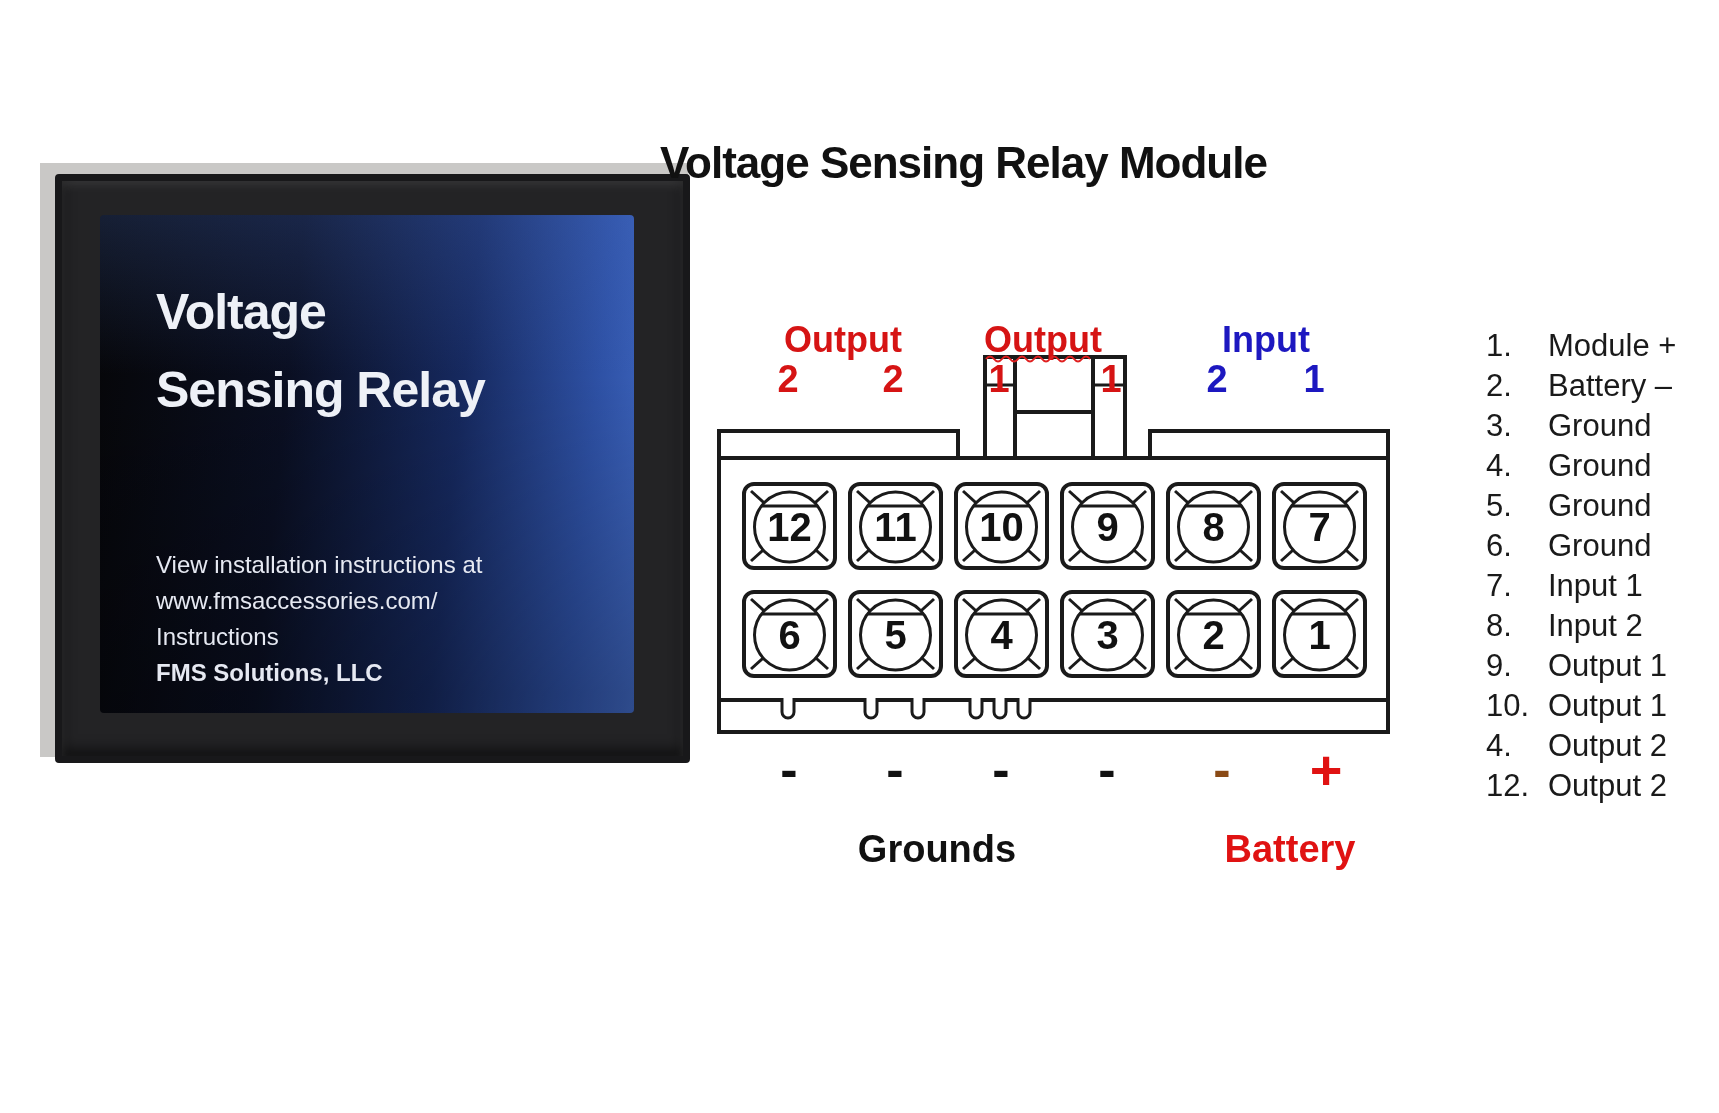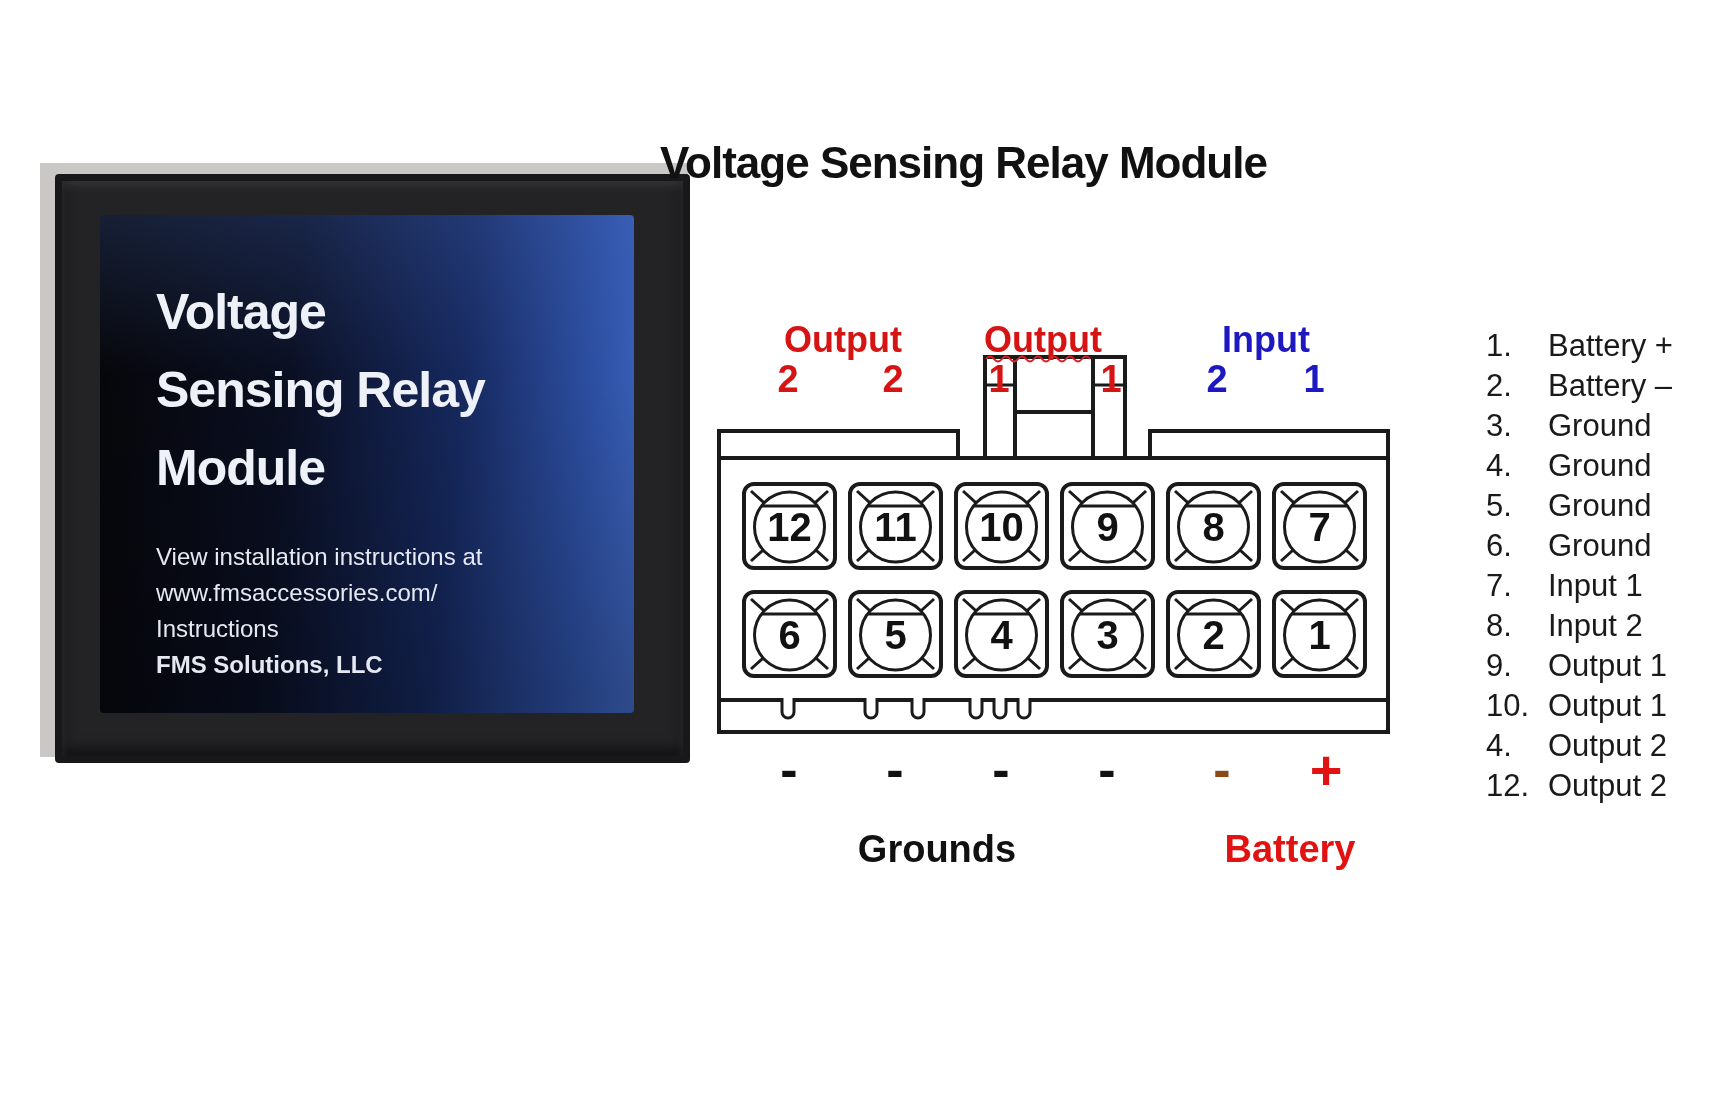--- a/index.html
+++ b/index.html
@@ -11,21 +11,21 @@
   .photo{left:40px;top:163px;width:648px;height:594px;background:#c9c8c6;}
   .device{position:absolute;left:15px;top:11px;width:621px;height:575px;
           background:#232325;border:7px solid #18181a;border-radius:4px;
           box-shadow:inset 0 4px 10px rgba(255,255,255,0.10), inset 0 -6px 14px rgba(0,0,0,0.6);}
   .dev-label{position:absolute;left:38px;top:34px;width:534px;height:498px;border-radius:4px;
       background:
         linear-gradient(to bottom, rgba(80,120,210,0.22), rgba(0,0,0,0) 32%, rgba(0,0,0,0.28) 96%),
         linear-gradient(96deg,#060608 0%,#0a0f22 35%,#16295f 65%,#2e51a5 88%,#4068c2 100%);}
   .dev-name{position:absolute;left:56px;top:58px;color:#eef1f7;font-weight:bold;
             font-size:50px;line-height:78px;letter-spacing:-1px;}
-  .dev-info{position:absolute;left:56px;top:324px;color:#e6e9f2;font-size:24px;line-height:36px;}
+  .dev-info{position:absolute;left:56px;top:332px;color:#e6e9f2;font-size:24px;line-height:36px;}
   .dev-info div{white-space:pre;}
   .dev-brand{font-weight:bold;}
 
   
   .dg-title{left:660px;top:124px;width:790px;text-align:left;color:#111;
             font-size:44px;font-weight:bold;line-height:78px;letter-spacing:-1px;}
 
   
   .connector{left:640px;top:300px;width:760px;height:580px;}
 
@@ -36,21 +36,20 @@
 </style>
 </head>
 <body>
 
 <div class="abs photo">
   <div class="device">
     <div class="dev-label">
       <div class="dev-name">
         <div>Voltage</div>
         <div>Sensing Relay</div>
-        <div>Module</div>
       </div>
       <div class="dev-info">
         <div>View installation instructions at</div>
         <div>www.fmsaccessories.com/</div>
         <div>Instructions</div>
         <div class="dev-brand">FMS Solutions, LLC</div>
       </div>
     </div>
   </div>
 </div>
@@ -150,21 +149,21 @@
     <text x="1326" y="789" font-size="56" fill="#e01212">+</text>
   </g>
 
   <text x="937" y="862" text-anchor="middle" font-size="38" font-weight="bold" fill="#111">Grounds</text>
   <text x="1290" y="862" text-anchor="middle" font-size="38" font-weight="bold" fill="#e01212">Battery</text>
 </svg>
 
 <div class="abs pinlist">
   <div class="pl-row">
       <span class="pl-num">1.</span>
-      <span class="pl-label">Battery +</span>
+      <span class="pl-label">Module +</span>
     </div>
   <div class="pl-row">
       <span class="pl-num">2.</span>
       <span class="pl-label">Battery –</span>
     </div>
   <div class="pl-row">
       <span class="pl-num">3.</span>
       <span class="pl-label">Ground</span>
     </div>
   <div class="pl-row">

